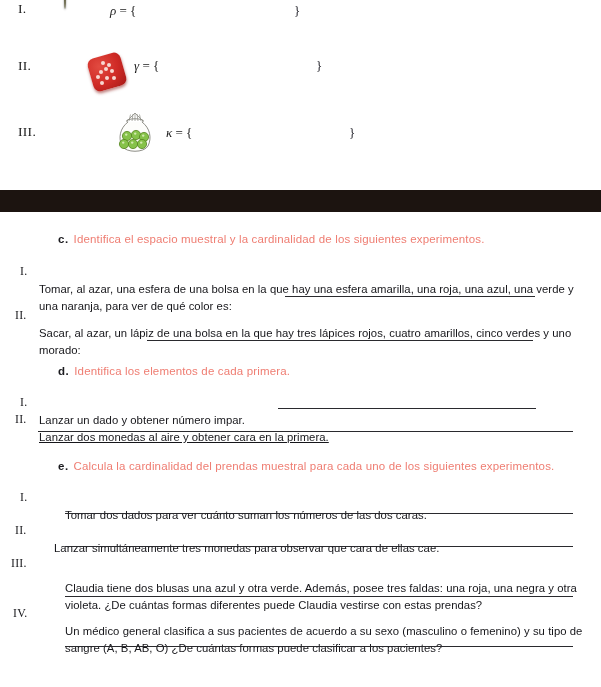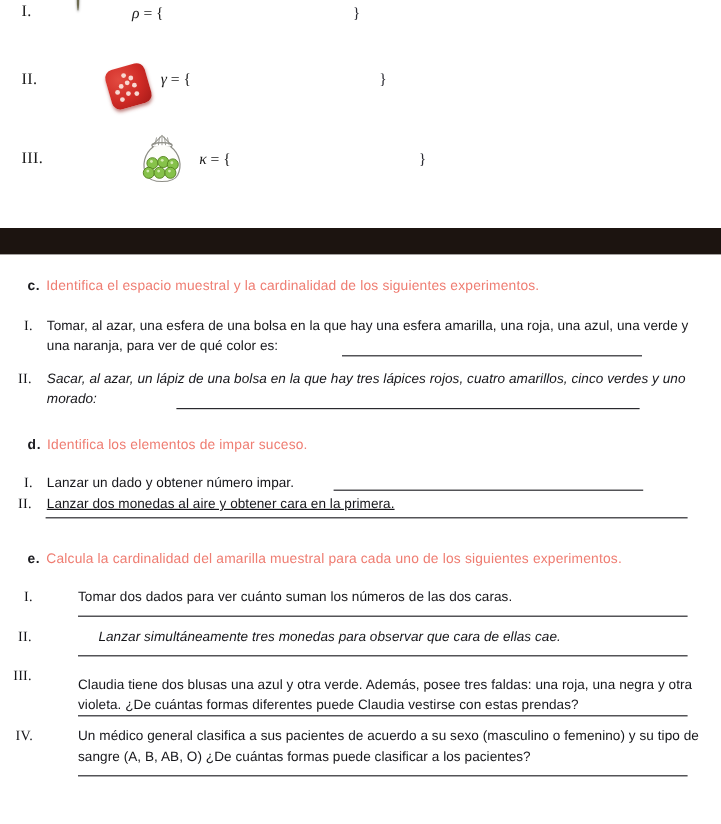--- a/index.html
+++ b/index.html
@@ -123,20 +123,21 @@
     position: absolute;
     left: 0;
     top: 212px;
     width: 601px;
   }
 
   .section-head {
     position: absolute;
     white-space: nowrap;
     font-size: 11.5px;
+    margin-left: 35px;
   }
   .section-head .letter {
     font-weight: bold;
     color: #1b1b1f;
     letter-spacing: 0.5px;
   }
   .section-head .head-text {
     color: #ef7d72;
     letter-spacing: 0.15px;
     margin-left: 5px;
@@ -147,20 +148,21 @@
     font-size: 11.8px;
     color: #16161a;
     letter-spacing: 0.2px;
   }
   .q-text {
     position: absolute;
     font-size: 11.3px;
     color: #16161a;
     line-height: 17px;
     letter-spacing: 0.05px;
+    margin-top: 17px;
   }
 
   .rule {
     position: absolute;
     height: 0;
     border-bottom: 1.1px solid #2a2a2e;
   }
 </style>
 </head>
 <body>
@@ -249,45 +251,45 @@
 
   <div class="section-head" style="left:23px; top:21px;">
     <span class="letter">c.</span><span class="head-text">Identifica el espacio muestral y la cardinalidad de los siguientes experimentos.</span>
   </div>
 
   <span class="q-num" style="left:20px; top:52px;">I.</span>
   <div class="q-text" style="left:39px; top:52px; width:548px;">Tomar, al azar, una esfera de una bolsa en la que hay una esfera amarilla, una roja, una azul, una verde y una naranja, para ver de qué color es:</div>
   <div class="rule" style="left:285px; top:84px; width:250px;"></div>
 
   <span class="q-num" style="left:15px; top:96px;">II.</span>
-  <div class="q-text" style="left:39px; top:96px; width:552px;font-style:italic;">Sacar, al azar, un lápiz de una bolsa en la que hay tres lápices rojos, cuatro amarillos, cinco verdes y uno morado:</div>
+  <div class="q-text" style="left:39px; top:96px; width:552px;">Sacar, al azar, un lápiz de una bolsa en la que hay tres lápices rojos, cuatro amarillos, cinco verdes y uno morado:</div>
   <div class="rule" style="left:147px; top:128px; width:386px;"></div>
 
   <div class="section-head" style="left:23px; top:153px;">
-    <span class="letter">d.</span><span class="head-text">Identifica los elementos de impar suceso.</span>
+    <span class="letter">d.</span><span class="head-text">Identifica los elementos de cada primera.</span>
   </div>
 
   <span class="q-num" style="left:20px; top:183px;">I.</span>
   <div class="q-text" style="left:39px; top:183px; width:548px;">Lanzar un dado y obtener número impar.</div>
   <div class="rule" style="left:278px; top:196px; width:258px;"></div>
 
   <span class="q-num" style="left:15px; top:200px;">II.</span>
   <div class="q-text" style="left:39px; top:200px; width:548px;text-decoration:underline;">Lanzar dos monedas al aire y obtener cara en la primera.</div>
   <div class="rule" style="left:38px; top:219px; width:535px;"></div>
 
   <div class="section-head" style="left:23px; top:248px;">
-    <span class="letter">e.</span><span class="head-text">Calcula la cardinalidad del amarilla muestral para cada uno de los siguientes experimentos.</span>
+    <span class="letter">e.</span><span class="head-text">Calcula la cardinalidad del prendas muestral para cada uno de los siguientes experimentos.</span>
   </div>
 
   <span class="q-num" style="left:20px; top:278px;">I.</span>
   <div class="q-text" style="left:65px; top:278px; width:520px;">Tomar dos dados para ver cuánto suman los números de las dos caras.</div>
   <div class="rule" style="left:65px; top:301px; width:508px;"></div>
 
   <span class="q-num" style="left:15px; top:311px;">II.</span>
-  <div class="q-text" style="left:82px; top:311px; width:520px;font-style:italic;">Lanzar simultáneamente tres monedas para observar que cara de ellas cae.</div>
+  <div class="q-text" style="left:54px; top:311px; width:520px;">Lanzar simultáneamente tres monedas para observar que cara de ellas cae.</div>
   <div class="rule" style="left:65px; top:334px; width:508px;"></div>
 
   <span class="q-num" style="left:11px; top:344px;">III.</span>
   <div class="q-text" style="left:65px; top:351px; width:520px;">Claudia tiene dos blusas una azul y otra verde. Además, posee tres faldas: una roja, una negra y otra violeta. ¿De cuántas formas diferentes puede Claudia vestirse con estas prendas?</div>
   <div class="rule" style="left:65px; top:384px; width:508px;"></div>
 
   <span class="q-num" style="left:13px; top:394px;font-family:Liberation Serif, serif;">IV.</span>
   <div class="q-text" style="left:65px; top:394px; width:520px;">Un médico general clasifica a sus pacientes de acuerdo a su sexo (masculino o femenino) y su tipo de sangre (A, B, AB, O) ¿De cuántas formas puede clasificar a los pacientes?</div>
   <div class="rule" style="left:65px; top:434px; width:508px;"></div>
 

